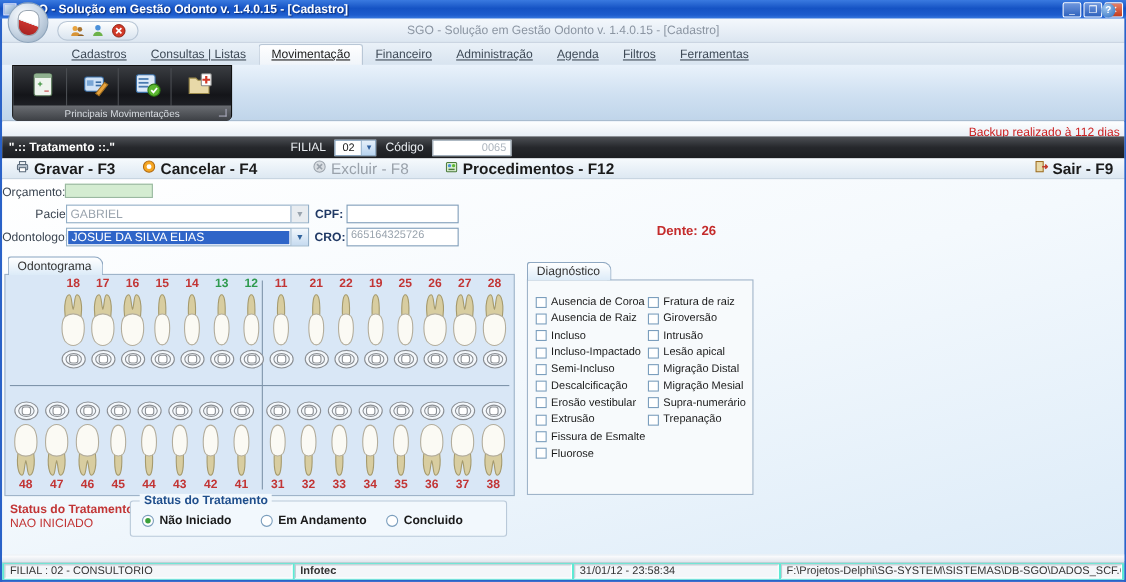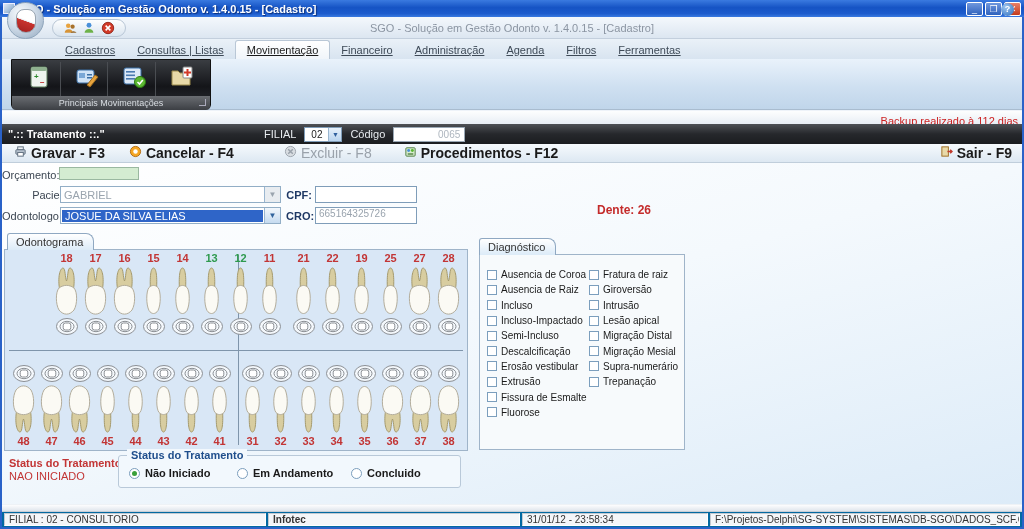--- a/index.html
+++ b/index.html
@@ -125,21 +125,21 @@
   .status-red-2 { position:absolute; left:7px; top:307px; font-size:11px; color:#c23535; }
   .status-group { position:absolute; left:116px; top:292px; width:343px; height:33px; border:1px solid #b9c9d9;
                   border-radius:3px; background:#f2f8fd; }
   .status-legend { position:absolute; left:8px; top:-7px; background:#f2f8fd; padding:0 4px; font-size:11px; font-weight:bold; color:#1f4e8c; }
   .radio-item { position:absolute; top:11px; display:flex; align-items:center; gap:5px; font-size:11px; font-weight:bold; color:#1a1a1a; }
   .rb { width:11px; height:11px; border-radius:50%; border:1px solid #7b9ebd; background:#fff; position:relative; }
   .rb.sel::after { content:""; position:absolute; left:2px; top:2px; width:5px; height:5px; border-radius:50%; background:#3aa03a; }
 
   
   .pre-status { position:absolute; left:0; right:0; bottom:16px; height:7px; background:linear-gradient(180deg,#fdfdfe,#dfe5ec); border-top:1px solid #eef2f6; }
-  .statusbar { position:absolute; left:0; right:0; bottom:0; height:16px; background:#0369a1; border-top:1px solid #c8ced6;
+  .statusbar { position:absolute; left:0; right:0; bottom:0; height:16px; background:#5eead4; border-top:1px solid #c8ced6;
                display:flex; align-items:center; gap:2px; padding:1px 2px; }
   .sb-panel { height:13px; background:#f4f6f9; border:1px solid #c3c9d1; border-right-color:#fff; border-bottom-color:#fff;
               font-size:10px; color:#333; line-height:11px; padding:0 4px; white-space:nowrap; overflow:hidden; }
 </style>
 </head>
 <body>
 
 <div class="window">
 
   <div class="titlebar">
@@ -479,20 +479,34 @@
                 <path d="M9,22.5 C6,26.5 6,39.5 9,45.5 C11.5,49.5 15.5,49.5 18,45.5 C21,39.5 21,26.5 18,22.5 C15.5,19.8 11.5,19.8 9,22.5 Z" fill="#fbfaf4" stroke="#b3ad9c"></path>
               </g>
             </svg>
             <svg width="24" height="19" viewBox="0 0 24 19">
               <ellipse cx="12" cy="9.5" rx="10.5" ry="8" fill="#f4f8fc" stroke="#8b8f94"></ellipse>
               <ellipse cx="12" cy="9.5" rx="7" ry="5.2" fill="none" stroke="#8b8f94"></ellipse>
               <rect x="8.2" y="6" width="7.6" height="7" rx="2.2" fill="#fff" stroke="#8b8f94"></rect>
             </svg>
           </div>
           <div class="tooth-cell">
+            <span class="tnum t-red">26</span>
+            <svg width="27" height="52" viewBox="0 0 27 52">
+              <g>
+                <path d="M7,27 C4,11 7.5,3 10,3 C12.5,3 12,13 13.5,16 C15,13 14.5,3 17,3 C19.5,3 23,11 20,27 Z" fill="#d8cda0" stroke="#a59a6d"></path>
+                <path d="M6,23 C2.5,27 2.5,39 6,45 C10.5,50.5 16.5,50.5 21,45 C24.5,39 24.5,27 21,23 C16.5,19.5 10.5,19.5 6,23 Z" fill="#fbfaf4" stroke="#b3ad9c"></path>
+              </g>
+            </svg>
+            <svg width="24" height="19" viewBox="0 0 24 19">
+              <ellipse cx="12" cy="9.5" rx="10.5" ry="8" fill="#f4f8fc" stroke="#8b8f94"></ellipse>
+              <ellipse cx="12" cy="9.5" rx="7" ry="5.2" fill="none" stroke="#8b8f94"></ellipse>
+              <rect x="8.2" y="6" width="7.6" height="7" rx="2.2" fill="#fff" stroke="#8b8f94"></rect>
+            </svg>
+          </div>
+          <div class="tooth-cell">
             <span class="tnum t-red">27</span>
             <svg width="27" height="52" viewBox="0 0 27 52">
               <g>
                 <path d="M7,27 C4,11 7.5,3 10,3 C12.5,3 12,13 13.5,16 C15,13 14.5,3 17,3 C19.5,3 23,11 20,27 Z" fill="#d8cda0" stroke="#a59a6d"></path>
                 <path d="M6,23 C2.5,27 2.5,39 6,45 C10.5,50.5 16.5,50.5 21,45 C24.5,39 24.5,27 21,23 C16.5,19.5 10.5,19.5 6,23 Z" fill="#fbfaf4" stroke="#b3ad9c"></path>
               </g>
             </svg>
             <svg width="24" height="19" viewBox="0 0 24 19">
               <ellipse cx="12" cy="9.5" rx="10.5" ry="8" fill="#f4f8fc" stroke="#8b8f94"></ellipse>
               <ellipse cx="12" cy="9.5" rx="7" ry="5.2" fill="none" stroke="#8b8f94"></ellipse>

